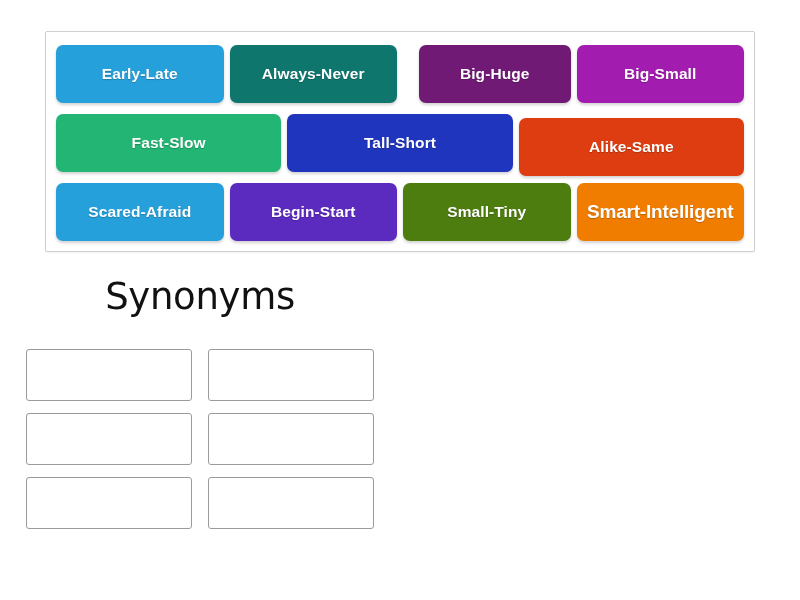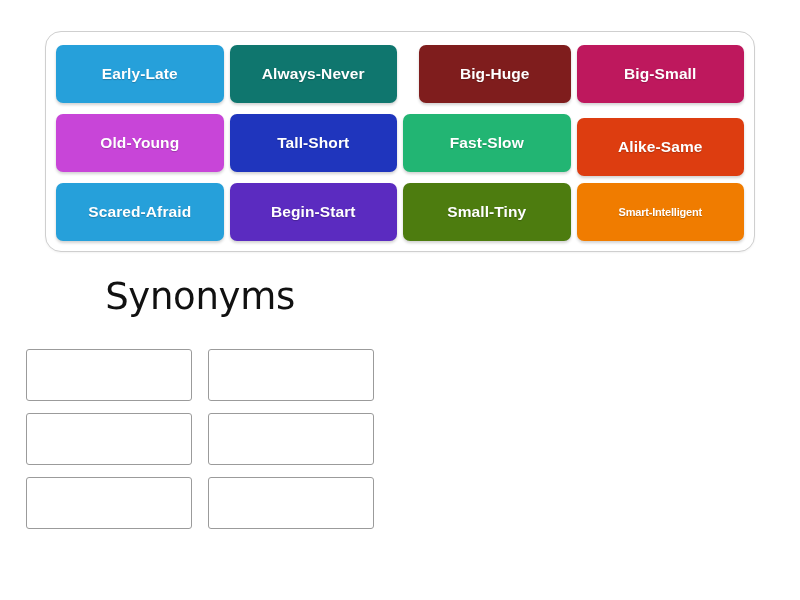--- a/index.html
+++ b/index.html
@@ -19,21 +19,21 @@
   
   #tile-tray {
     position: absolute;
     left: 45px;
     top: 31px;
     width: 710px;
     height: 221px;
     box-sizing: border-box;
     background: #ffffff;
     border: 1px solid #cfcfcf;
-    border-radius: 16px;
+    border-radius: 2px;
     padding: 8px 7px;
     box-shadow: 0 1px 2px rgba(0,0,0,0.05);
   }
   .tray-row {
     display: flex;
     height: 68px;
     margin-bottom: 1px;
   }
   .tray-row:last-child { margin-bottom: 0; }
 
@@ -57,21 +57,21 @@
     font-weight: bold;
     letter-spacing: 0.1px;
     text-shadow: 0 1px 1px rgba(0,0,0,0.22);
     box-shadow: 0 2px 3px rgba(0,0,0,0.18);
     cursor: grab;
     user-select: none;
     white-space: nowrap;
     overflow: hidden;
     box-sizing: border-box;
   }
-  .tile.tight { font-size: 11px; letter-spacing: -0.2px; }
+  .tile.tight { font-size: 19px; letter-spacing: -0.2px; }
 
   
   #categories {
     position: absolute;
     left: 0;
     top: 278px;
     width: 800px;
     display: flex;
   }
   .category {
@@ -109,36 +109,33 @@
 <div id="tile-tray">
 
   <div class="tray-row">
     <div class="tile-cell">
       <div class="tile" style="background: rgb(38, 160, 218);">Early-Late</div>
     </div>
     <div class="tile-cell">
       <div class="tile" style="background: #0f766e;">Always-Never</div>
     </div>
     <div class="tile-cell">
-      <div class="tile" style="background: #7f1d1d; margin-left: 16px;">Big-Huge</div>
+      <div class="tile" style="background: #701a75; margin-left: 16px;">Big-Huge</div>
     </div>
     <div class="tile-cell">
-      <div class="tile" style="background: #be185d;">Big-Small</div>
+      <div class="tile" style="background: #a21caf;">Big-Small</div>
     </div>
   </div>
 
   <div class="tray-row">
     <div class="tile-cell">
-      <div class="tile" style="background: rgb(200, 69, 216);">Old-Young</div>
+      <div class="tile" style="background: rgb(34, 181, 115);">Fast-Slow</div>
     </div>
     <div class="tile-cell">
       <div class="tile" style="background: rgb(31, 53, 189);">Tall-Short</div>
-    </div>
-    <div class="tile-cell">
-      <div class="tile" style="background: rgb(34, 181, 115);">Fast-Slow</div>
     </div>
     <div class="tile-cell">
       <div class="tile" style="background: rgb(221, 61, 16); margin-top: 8px;">Alike-Same</div>
     </div>
   </div>
 
   <div class="tray-row">
     <div class="tile-cell">
       <div class="tile" style="background: rgb(38, 160, 218);">Scared-Afraid</div>
     </div>

